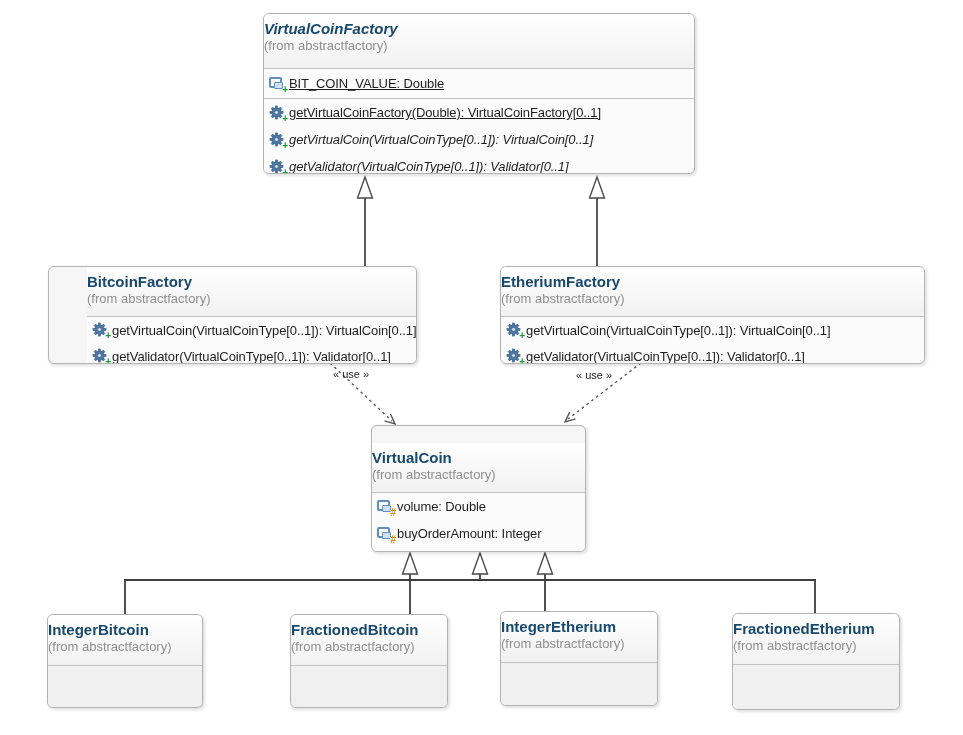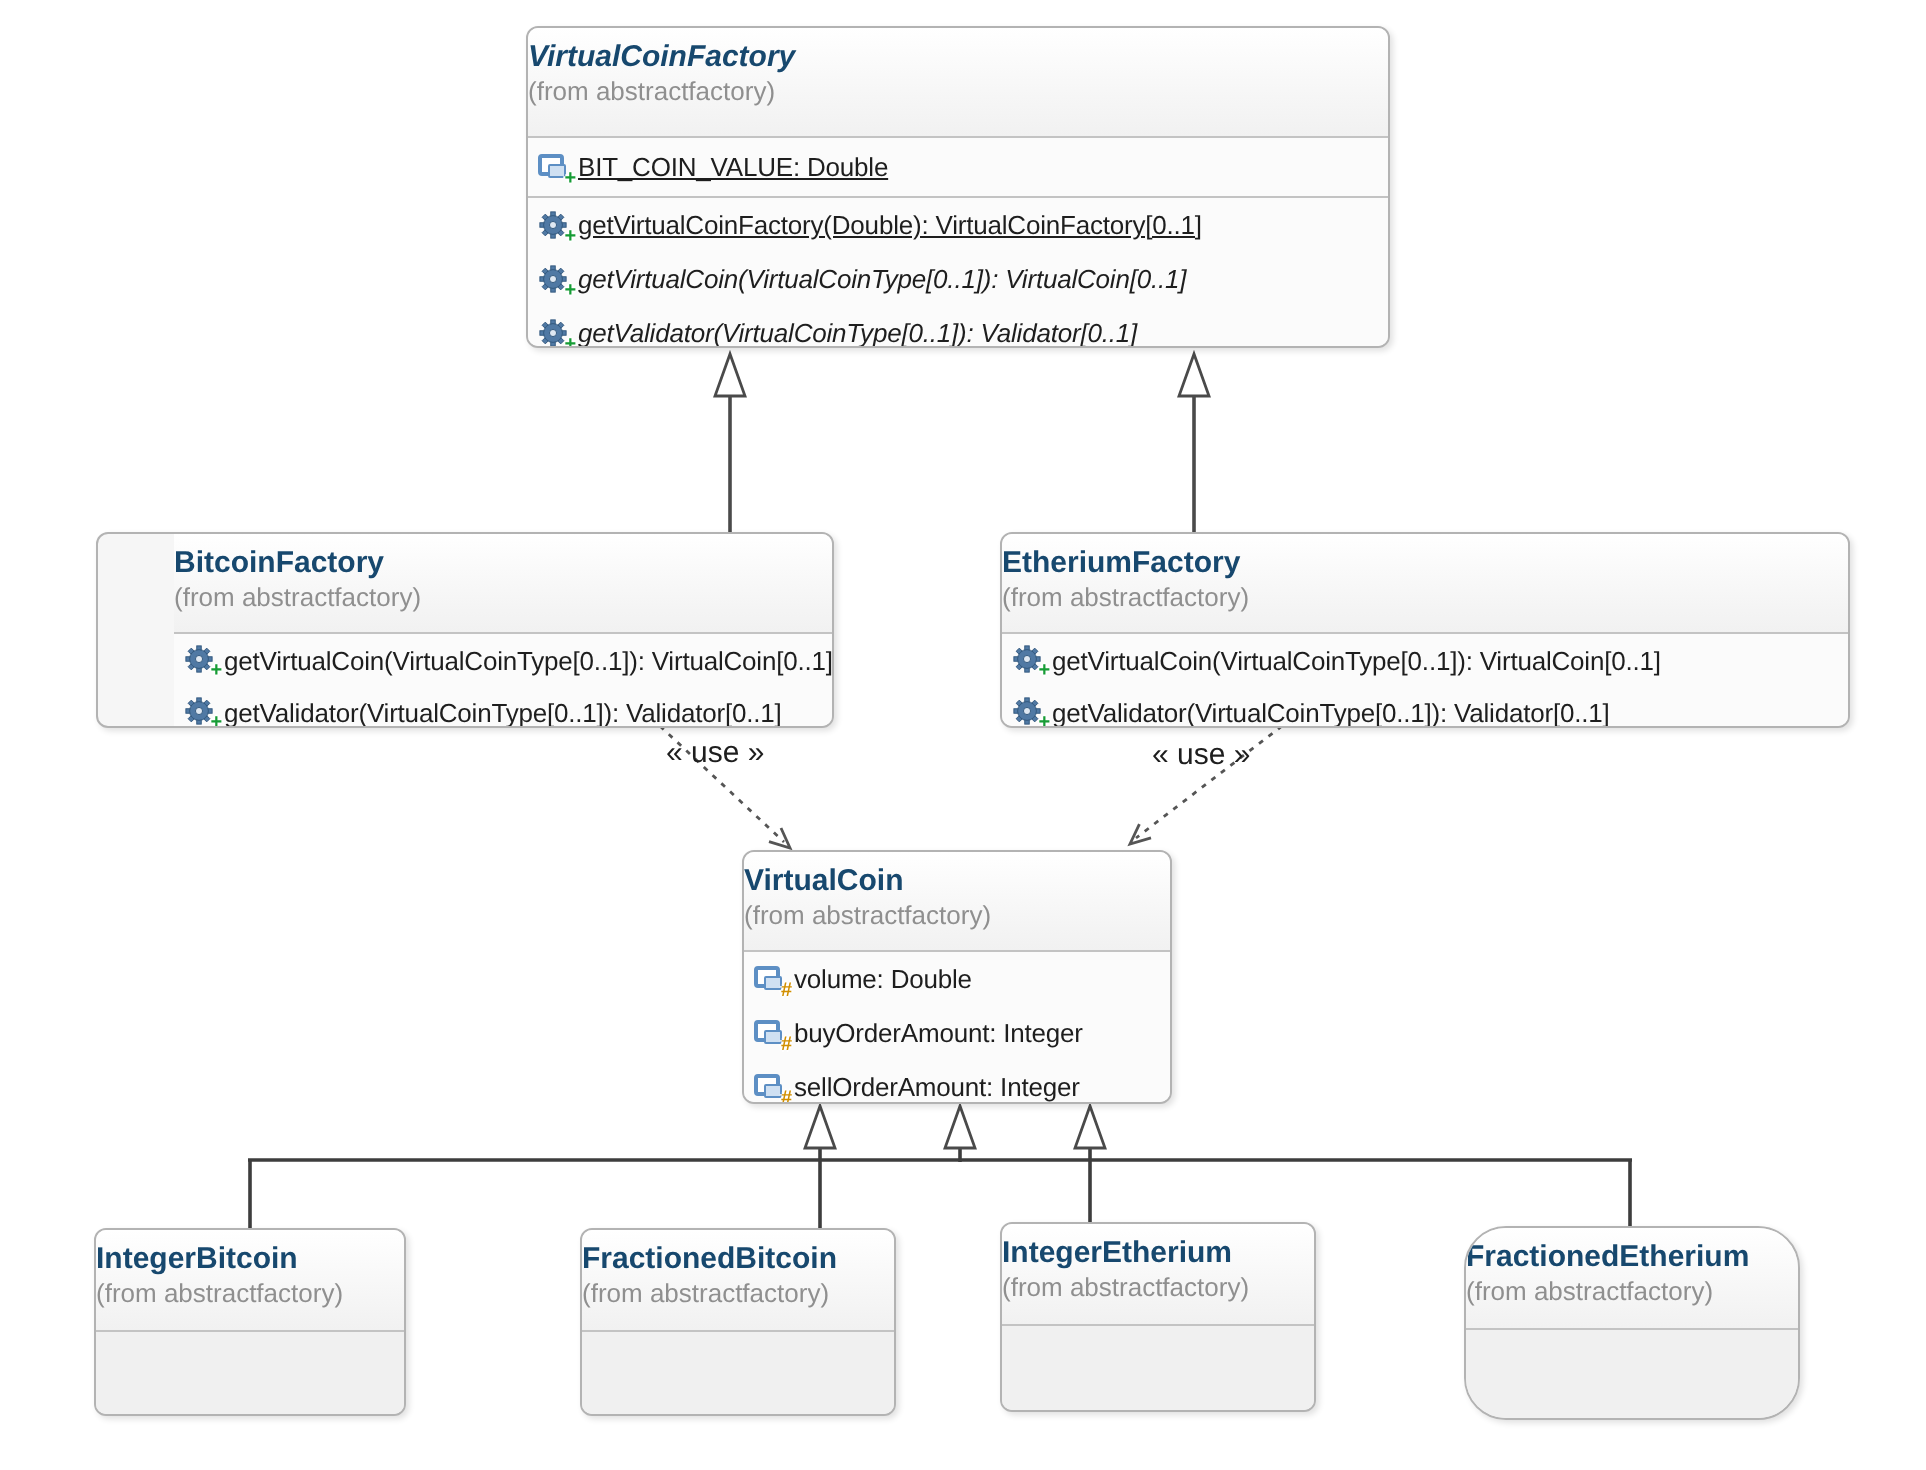--- a/index.html
+++ b/index.html
@@ -45,21 +45,21 @@
 
   .f-back {
     position:absolute; left:0; top:1px; width:9px; height:7px;
     border:2px solid #5d8fc4; border-radius:2px; background:#ffffff;
   }
   .f-front {
     position:absolute; left:5px; top:6px; width:7px; height:5px;
     border:1px solid #5d8fc4; border-radius:1px; background:#cfe0f2;
   }
 
-  .use-label { position:absolute; font-size:15px; color:#1e1e1e; }
+  .use-label { position:absolute; font-size:11px; color:#1e1e1e; }
 </style>
 </head>
 <body>
 
 <div id="canvas">
 
   <svg id="connectors" width="963" height="735" viewBox="0 0 963 735">
     <defs>
       <symbol id="gear" viewBox="0 0 16 16">
         <g fill="#5079a4" stroke="#30567c" stroke-width="0.5">
@@ -190,21 +190,21 @@
               <use href="#gear"></use>
             </svg>
             <b class="badge green">+</b>
           </span>
         <span class="mtext">getValidator(VirtualCoinType[0..1]): Validator[0..1]</span>
       </div>
     </div>
   </div>
 
   <div class="uml-class" style="left:371px;top:425px;width:215px;height:127px;">
-    <div class="cls-header" style="height:44px;">
+    <div class="cls-header" style="height:44px;margin-top:17px;">
       <div class="cls-name">VirtualCoin</div>
       <div class="cls-from">(from abstractfactory)</div>
     </div>
     <div class="cls-section">
       <div class="member">
         <span class="icon-wrap">
             <i class="f-back"></i>
             <i class="f-front"></i>
             <b class="badge orange">#</b>
           </span>
@@ -246,21 +246,21 @@
   </div>
 
   <div class="uml-class" style="left:500px;top:611px;width:158px;height:95px;">
     <div class="cls-header" style="height:45px;">
       <div class="cls-name">IntegerEtherium</div>
       <div class="cls-from">(from abstractfactory)</div>
     </div>
     <div class="cls-body-empty"></div>
   </div>
 
-  <div class="uml-class" style="left:732px;top:613px;width:168px;height:97px;border-radius:21px;">
+  <div class="uml-class" style="left:732px;top:613px;width:168px;height:97px;">
     <div class="cls-header" style="height:45px;">
       <div class="cls-name">FractionedEtherium</div>
       <div class="cls-from">(from abstractfactory)</div>
     </div>
     <div class="cls-body-empty"></div>
   </div>
 
   <span class="use-label" style="left:333px;top:368px;">« use »</span>
   <span class="use-label" style="left:576px;top:369px;">« use »</span>
 

